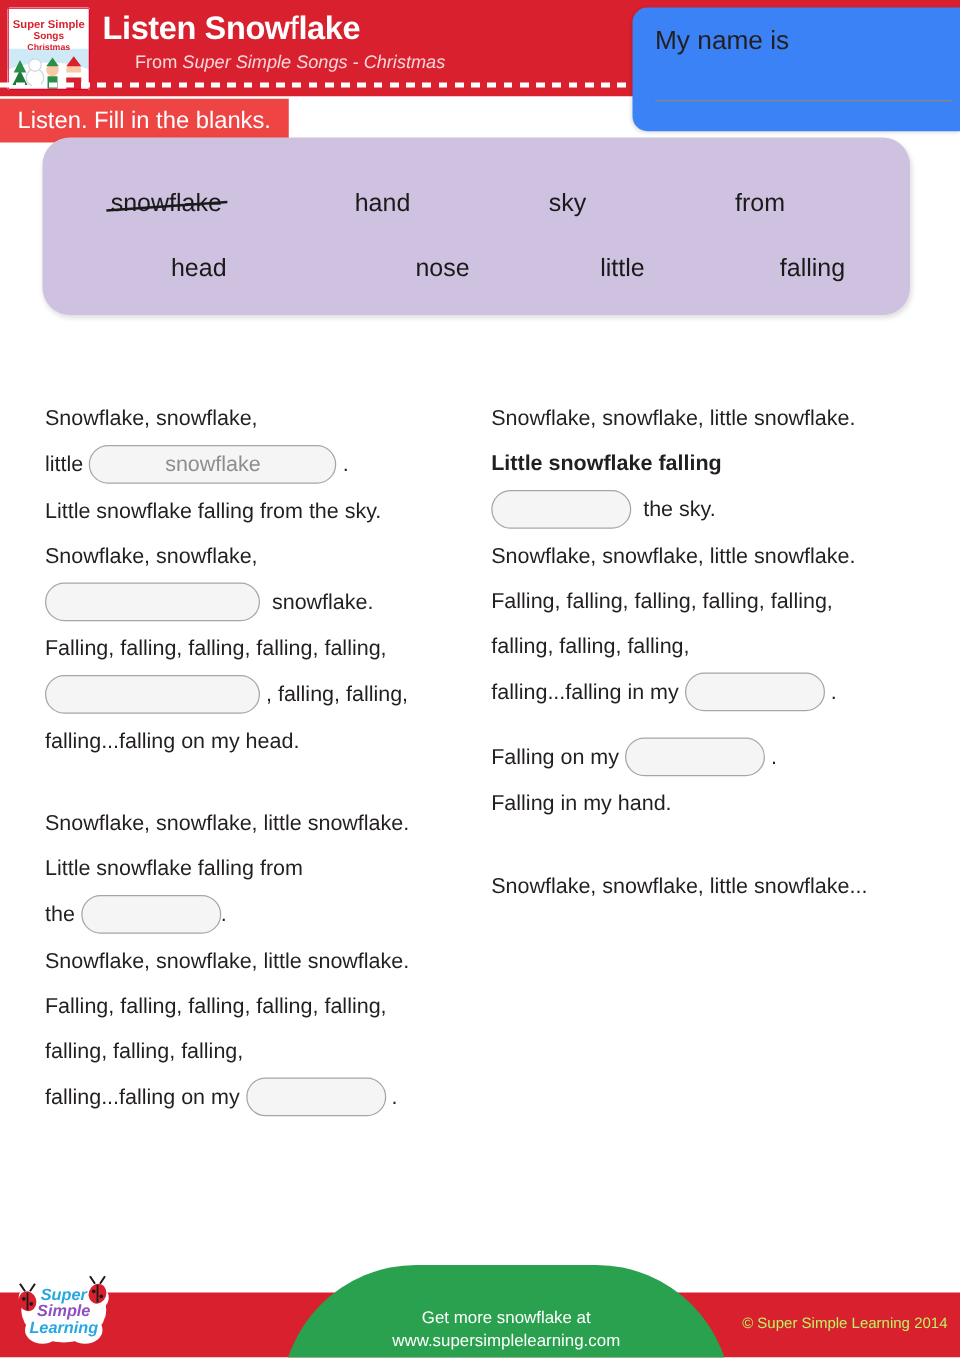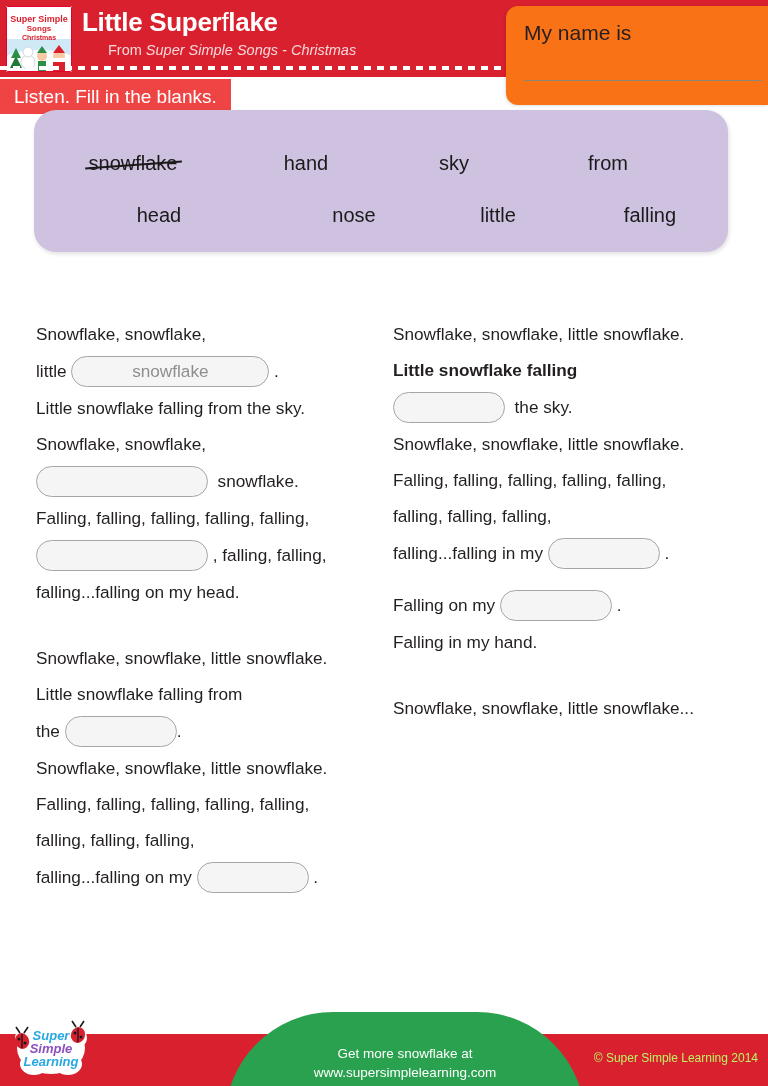--- a/index.html
+++ b/index.html
@@ -74,21 +74,21 @@
     line-height: 35px;
     white-space: nowrap;
     box-sizing: border-box;
   }
 
   
   .name-box {
     position: absolute;
     left: 506px; top: 6px;
     width: 262px; height: 99px;
-    background: #f97316;
+    background: #3b82f6;
     border-radius: 12px 0 0 12px;
     box-sizing: border-box;
     padding: 14px 18px 0 18px;
     box-shadow: -1px 1px 3px rgba(0,0,0,0.12);
   }
   .name-label {
     font-size: 21px;
     color: #231f20;
     line-height: 26px;
   }
@@ -239,21 +239,21 @@
       <polygon points="53,39 47,47 59,47" fill="#d9202e"></polygon>
       <rect x="47" y="56" width="12" height="10" fill="#d9202e"></rect>
 
       <text x="33" y="16" text-anchor="middle" font-family="Liberation Sans, sans-serif" font-size="9" font-weight="bold" fill="#d9202e">Super Simple</text>
       <text x="33" y="25" text-anchor="middle" font-family="Liberation Sans, sans-serif" font-size="8" font-weight="bold" fill="#d9202e">Songs</text>
       <text x="33" y="34" text-anchor="middle" font-family="Liberation Sans, sans-serif" font-size="7" font-weight="bold" fill="#d9202e">Christmas</text>
       <rect x="0" y="0" width="66" height="66" fill="none" stroke="#e4002b" stroke-width="2"></rect>
     </svg>
   </div>
 
-  <div class="header-title"><span>Little Super</span><span class="thin">f</span><span>lake</span></div>
+  <div class="header-title"><span>Listen Snow</span><span class="thin">f</span><span>lake</span></div>
 
   <div class="header-sub"><span>From </span><em>Super Simple Songs - Christmas</em></div>
 
   <div class="header-dash"></div>
 </div>
 
 <div class="instruction">Listen. Fill in the blanks.</div>
 
 <div class="name-box">
   <div class="name-label">My name is</div>

